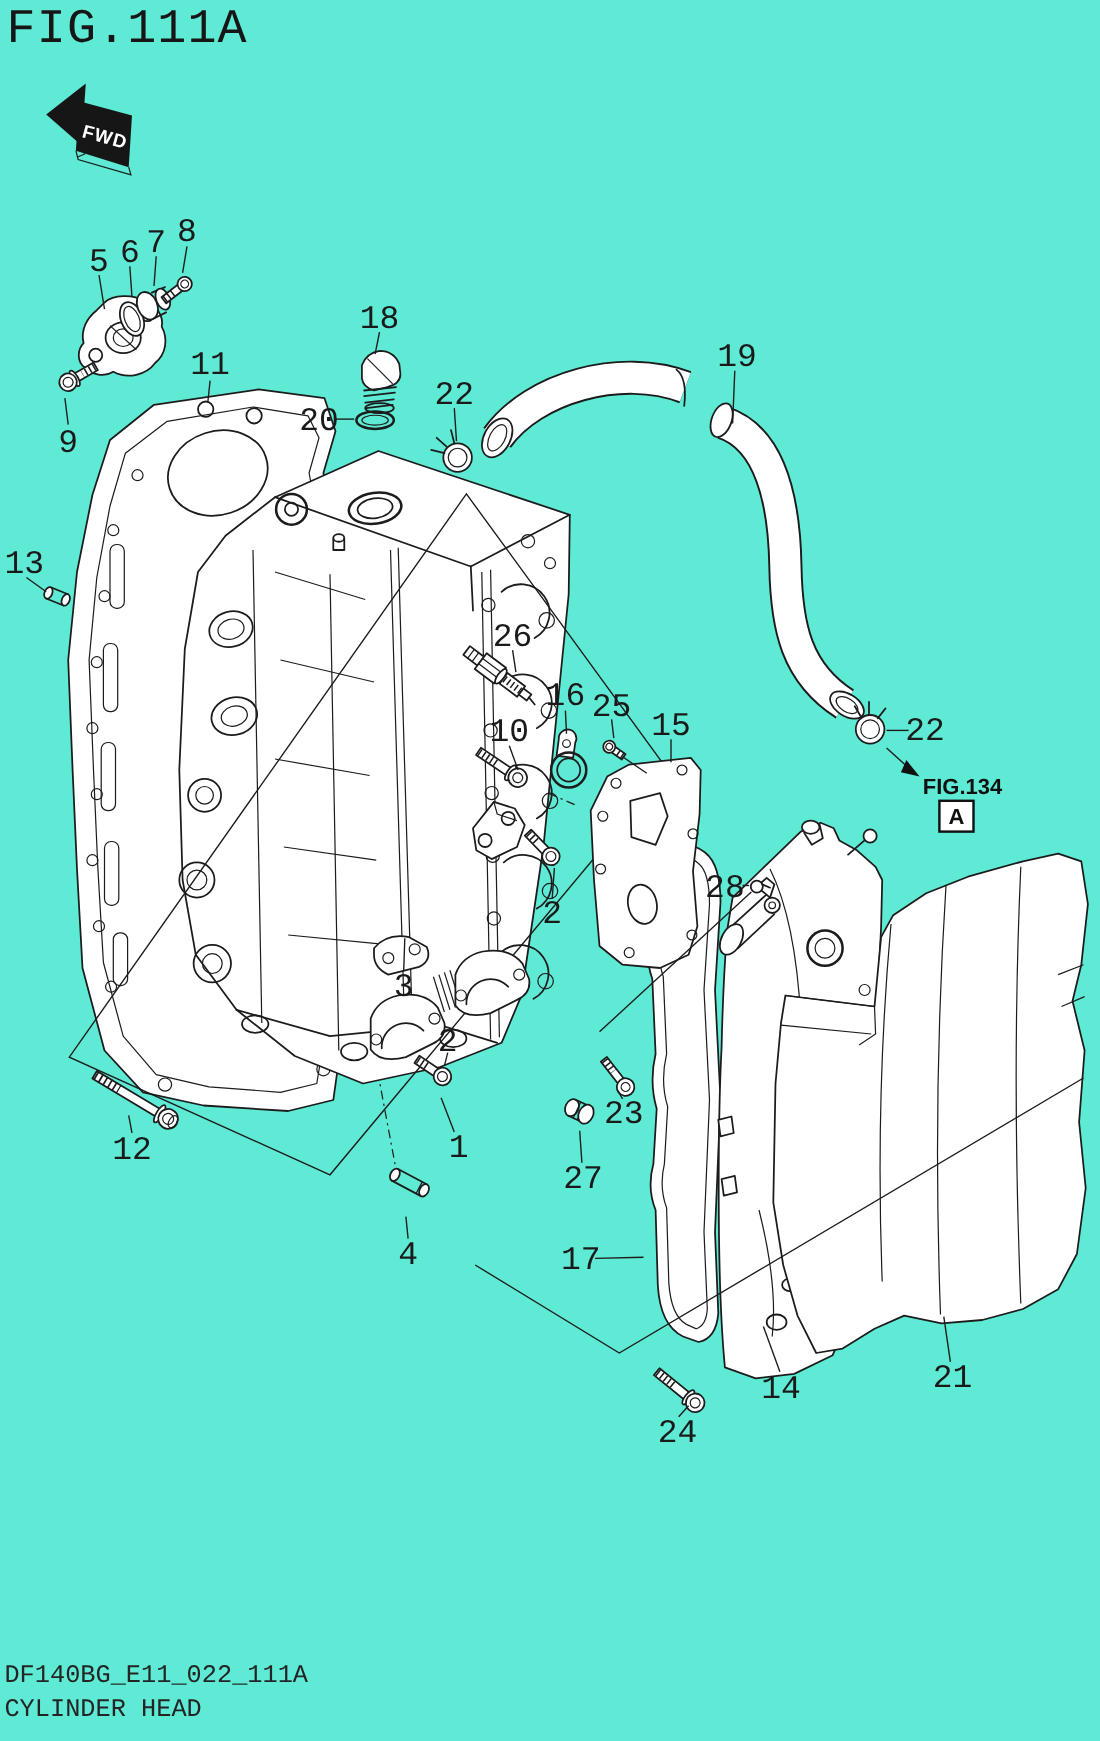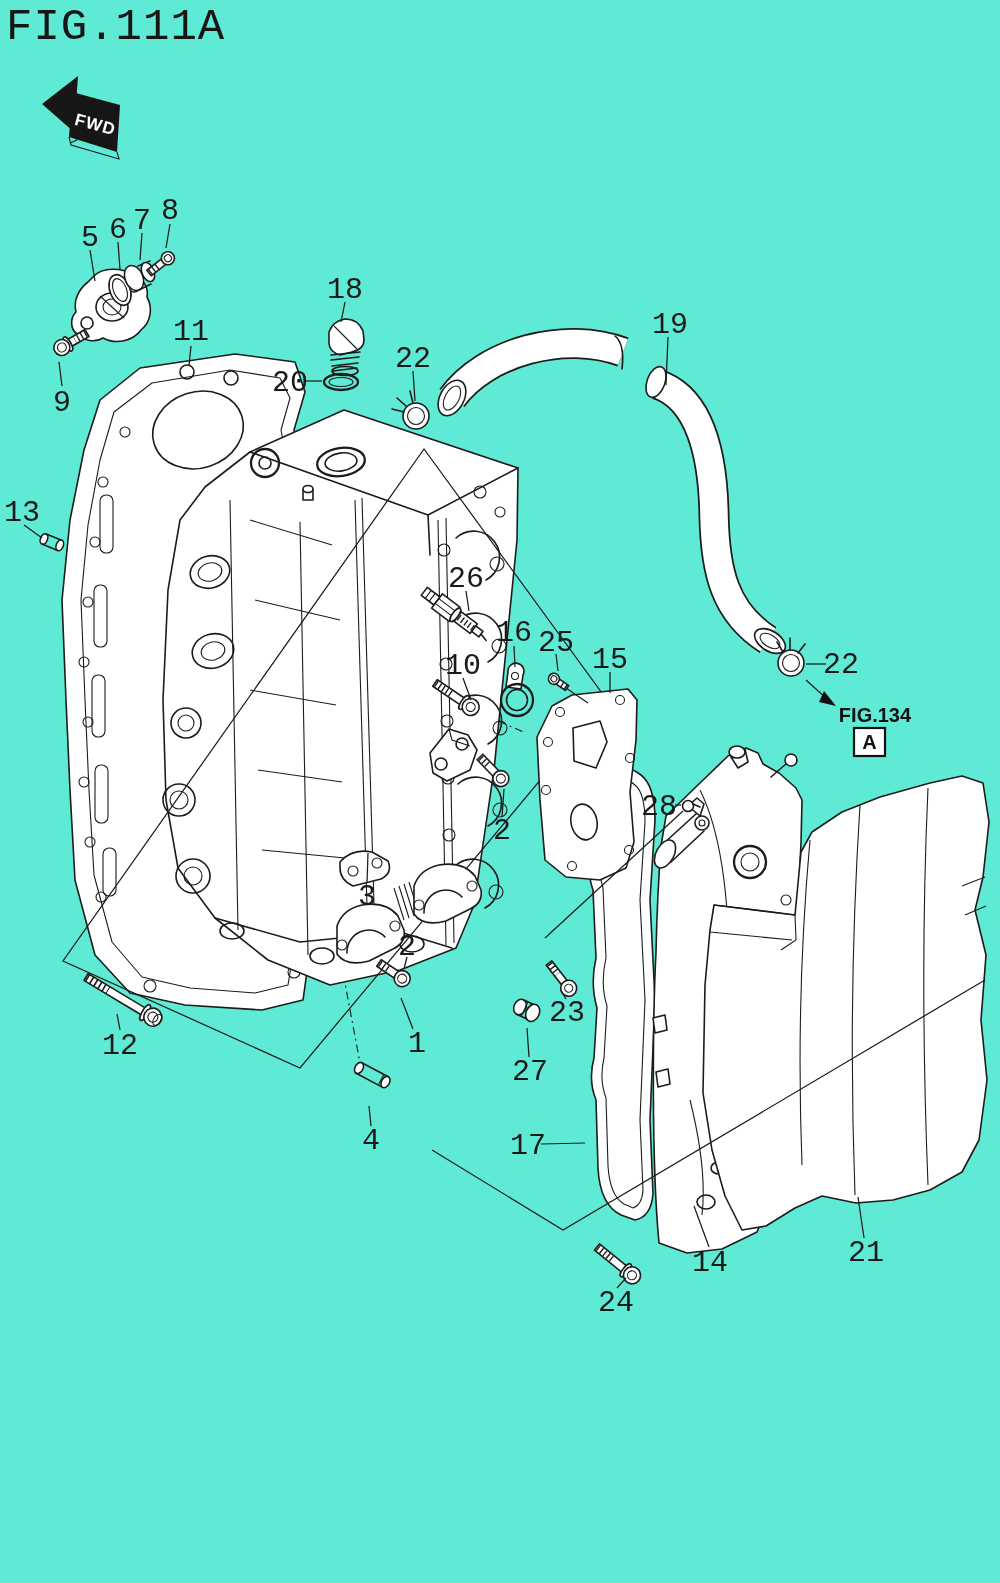--- a/index.html
+++ b/index.html
@@ -479,13 +479,14 @@
         <text x="567" y="1021" text-anchor="middle" class="plabel">23</text>
         <text x="530" y="1080" text-anchor="middle" class="plabel">27</text>
         <text x="371" y="1149" text-anchor="middle" class="plabel">4</text>
         <text x="528" y="1154" text-anchor="middle" class="plabel">17</text>
         <text x="710" y="1271" text-anchor="middle" class="plabel">14</text>
         <text x="616" y="1311" text-anchor="middle" class="plabel">24</text>
         <text x="866" y="1261" text-anchor="middle" class="plabel">21</text>
       </g>
   </svg>
 
+  <div id="footer"><span>DF140BG_E11_022_111A</span><br><span>CYLINDER HEAD</span></div>
 </div>
 
 </body></html>

